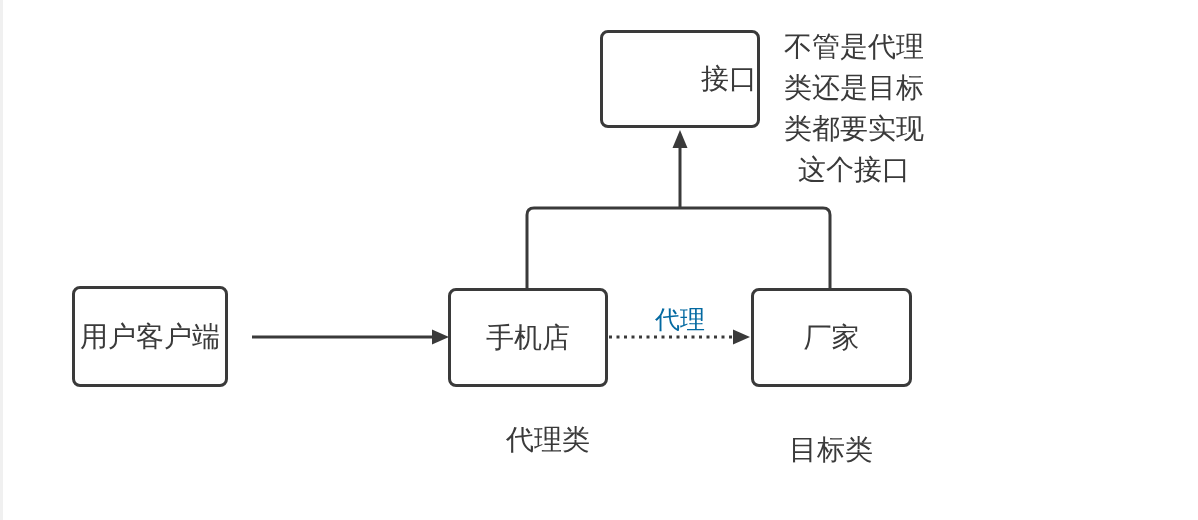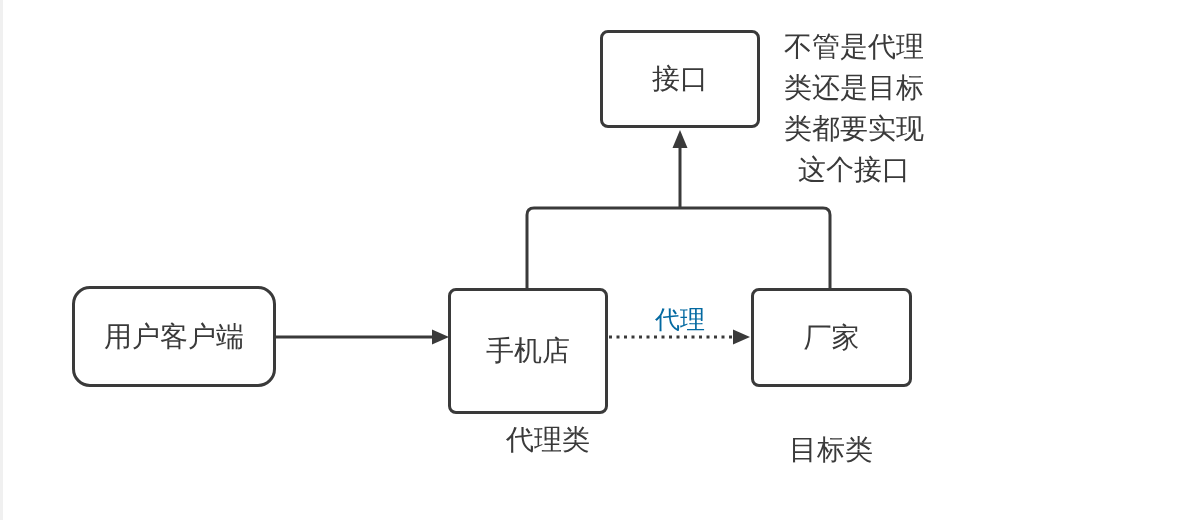--- a/index.html
+++ b/index.html
@@ -102,34 +102,34 @@
     <line class="stroke" x1="680" y1="208" x2="680" y2="147"></line>
     <polygon class="fill" points="680,130 672.5,148 687.5,148"></polygon>
 
     <line class="stroke" x1="252" y1="337" x2="433" y2="337"></line>
     <polygon class="fill" points="449,337 432,329.5 432,344.5"></polygon>
 
     <line class="stroke dotted" x1="609" y1="337" x2="733" y2="337"></line>
     <polygon class="fill" points="750,337 733,329.5 733,344.5"></polygon>
   </svg>
 
-  <div class="node" style="left:600px; top:30px; width:160px; height:98px;">
+  <div class="node" style="left:600px; top:30px; width:160px; height:98px;justify-content:flex-end;">
     <span>接口</span>
   </div>
 
   <div class="annotation">不管是代理
 类还是目标
 类都要实现
 这个接口</div>
 
-  <div class="node" style="left:72px; top:286px; width:204px; height:101px;border-radius:18px;">
+  <div class="node" style="left:72px; top:286px; width:156px; height:101px;">
     <span>用户客户端</span>
   </div>
 
-  <div class="node" style="left:448px; top:288px; width:160px; height:126px;">
+  <div class="node" style="left:448px; top:288px; width:160px; height:99px;">
     <span>手机店</span>
   </div>
 
   <div class="node" style="left:751px; top:288px; width:161px; height:99px;">
     <span>厂家</span>
   </div>
 
   <div class="edge-label" style="left:680px; top:303px;">代理</div>
 
   <div class="caption" style="left:528px; top:421px;margin-left:20px;">代理类</div>

